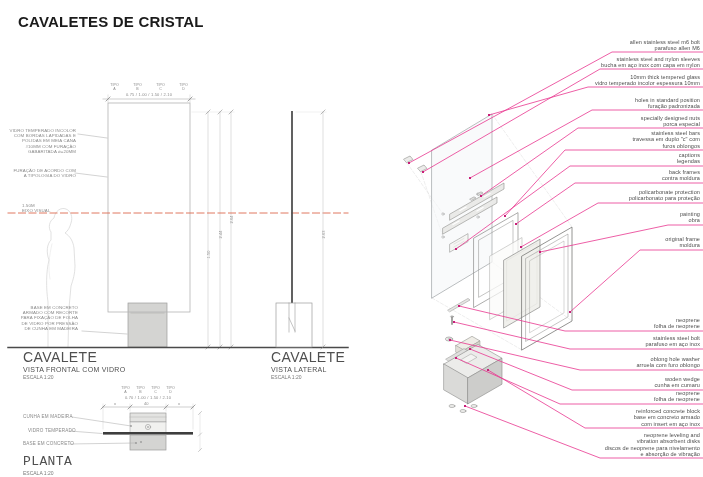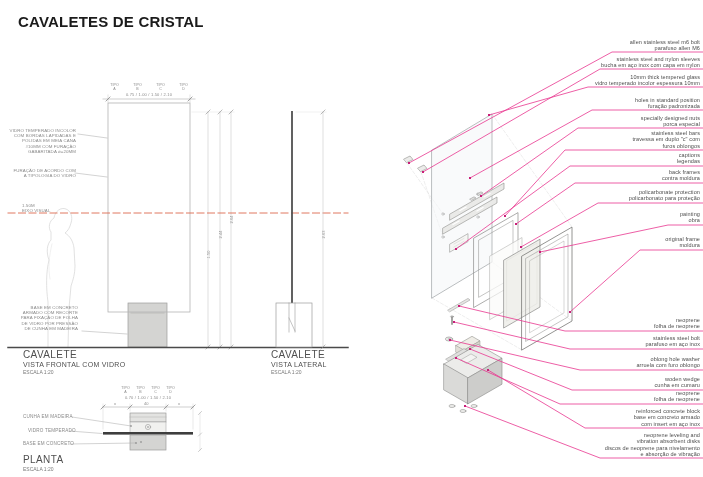--- a/index.html
+++ b/index.html
@@ -4,24 +4,24 @@
 <style>
   html,body{margin:0;padding:0;background:#fff;}
   .sheet{position:relative;width:703px;height:477px;background:#fff;overflow:hidden;
          font-family:"Liberation Sans",sans-serif;color:#444;}
   svg{position:absolute;left:0;top:0;z-index:1;}
   .txt{position:absolute;z-index:2;}
   .page-title{left:10px;top:5px;font-size:15px;font-weight:bold;letter-spacing:.2px;color:#1b1b1b;}
   .note{font-size:4.4px;line-height:5.2px;color:#8a8a8a;letter-spacing:.1px;}
   .note.right{text-align:right;}
   .dwg-title{color:#4f4f4f;}
-  .dwg-title .t1{display:block;font-size:10px;letter-spacing:.4px;}
+  .dwg-title .t1{display:block;font-size:14px;letter-spacing:.4px;}
   .dwg-title .t2{display:block;font-size:7px;letter-spacing:.3px;margin-top:1px;}
   .dwg-title .t3{display:block;font-size:5px;color:#7a7a7a;margin-top:1px;}
-  .plan-title .t1{font-size:10px;}
+  .plan-title .t1{font-size:13px;font-family:Liberation Mono, monospace;}
   .tipo{display:block;}
   .tipo-row{display:flex;}
   .tipo-cell{flex:1;text-align:center;font-size:3.6px;line-height:4.2px;color:#8a8a8a;}
   .tipo-cell i,.tipo-cell b{display:block;font-style:normal;font-weight:normal;}
   .tipo-vals{display:block;text-align:center;font-size:4px;color:#8a8a8a;margin-top:.5px;letter-spacing:.2px;}
   .dimx{font-size:4px;color:#8a8a8a;}
   .vdim{position:absolute;width:22px;text-align:center;font-size:4px;color:#8f8f8f;
         transform:rotate(-90deg);transform-origin:center;z-index:2;}
   .plan-label{font-size:4.6px;color:#8a8a8a;letter-spacing:.2px;}
   .xlabel{position:absolute;right:3px;width:170px;text-align:right;z-index:2;

